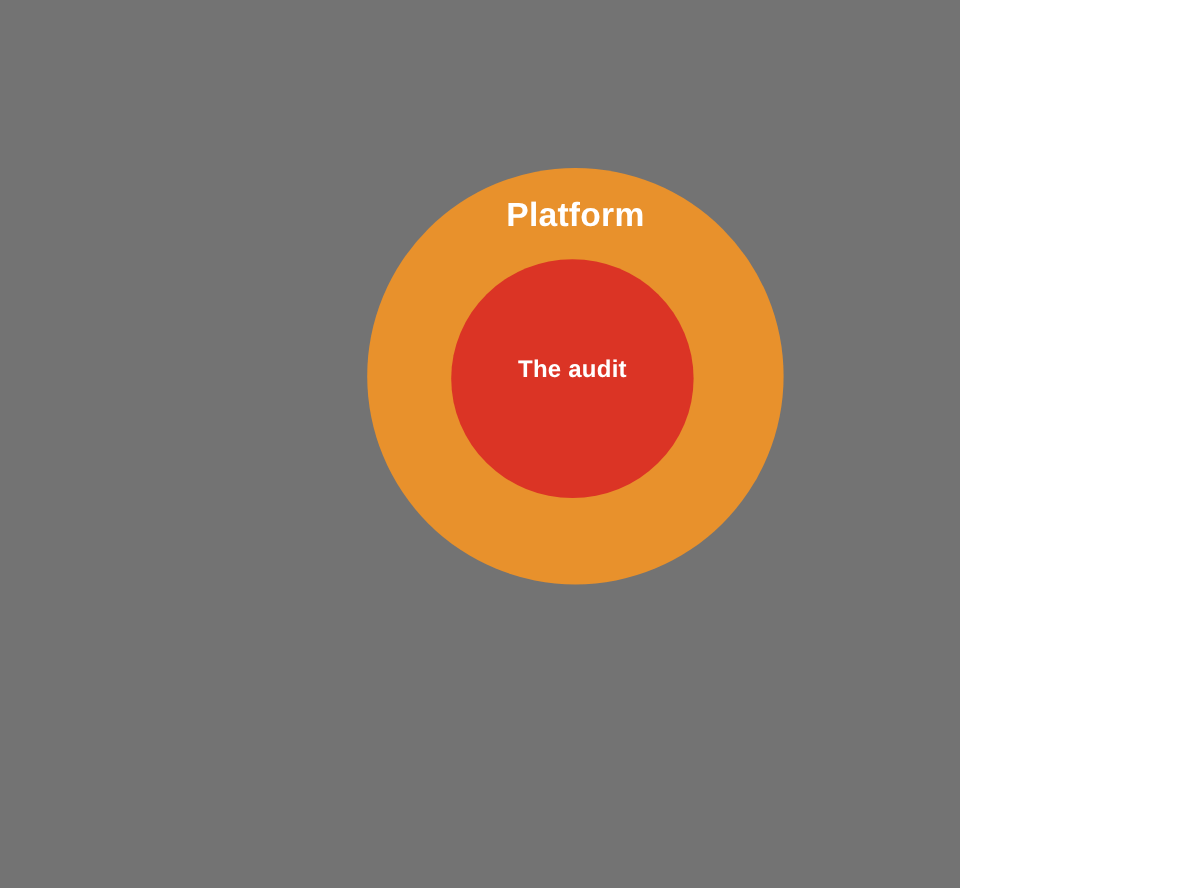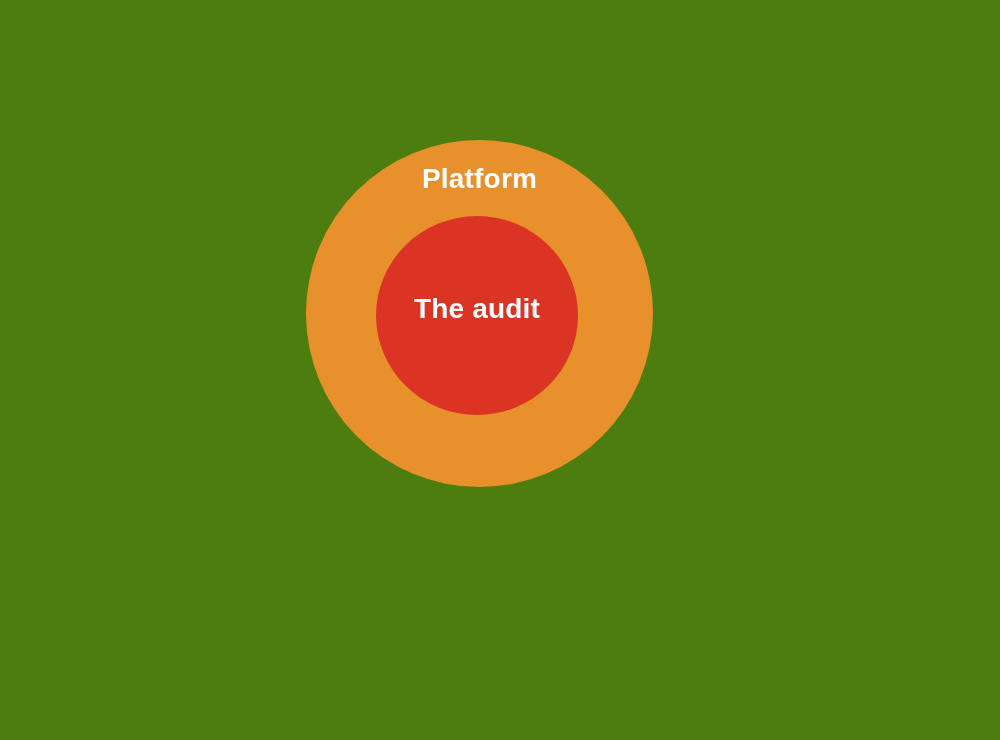--- a/index.html
+++ b/index.html
@@ -8,23 +8,23 @@
   }
   body {
     width: 1000px;
     height: 740px;
     background: #ffffff;
     font-family: "Liberation Sans", sans-serif;
     overflow: hidden;
   }
   .canvas {
     position: relative;
-    width: 1000px;
+    width: 800px;
     height: 740px;
-    background: #4d7c0f;
+    background: #737373;
   }
   .outer-circle {
     position: absolute;
     left: 306px;
     top: 140px;
     width: 347px;
     height: 347px;
     border-radius: 50%;
   }
   .outer-label {
@@ -46,21 +46,21 @@
     height: 199px;
     border-radius: 50%;
     display: flex;
     align-items: center;
     justify-content: center;
   }
   .inner-label {
     position: relative;
     top: -7px;
     text-align: center;
-    font-size: 28px;
+    font-size: 20px;
     font-weight: bold;
     line-height: 35px;
     letter-spacing: 0.2px;
   }
   .inner-label .line {
     display: block;
   }
 </style>
 </head>
 <body>

